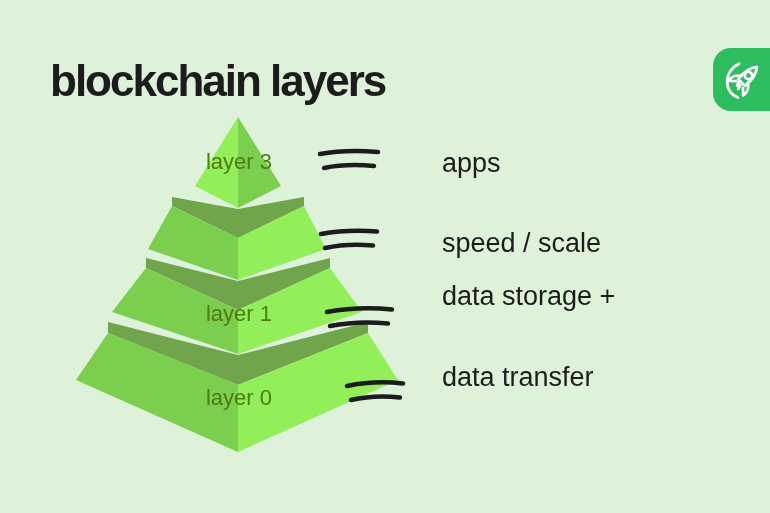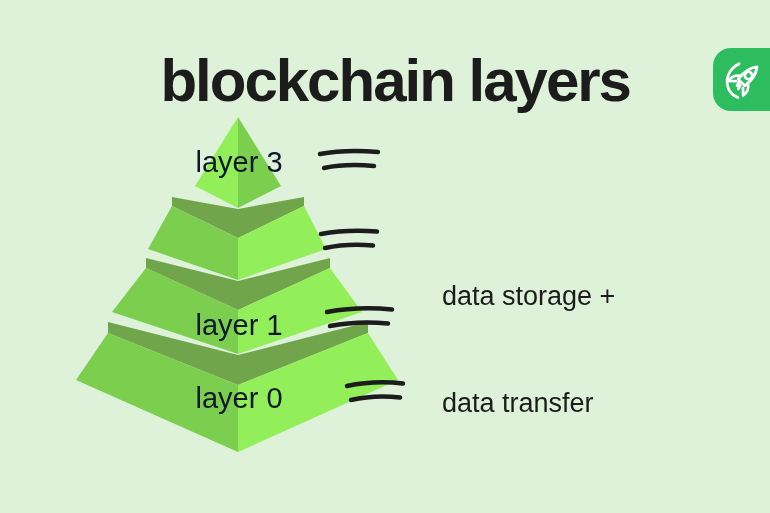--- a/index.html
+++ b/index.html
@@ -6,26 +6,26 @@
   .canvas{
     position:relative;
     width:770px;height:513px;
     overflow:hidden;
     background:#def2da;
     font-family:"Liberation Sans", sans-serif;
   }
   .art{position:absolute;left:0;top:0;width:770px;height:513px;display:block;}
   .title{
     position:absolute;left:50px;top:48px;width:580px;
-    font-size:60px;font-weight:bold;letter-spacing:-2px;
-    color:#1c1c1c;line-height:66px;white-space:nowrap;text-align:right;
+    font-size:44px;font-weight:bold;letter-spacing:-2px;
+    color:#1c1c1c;line-height:66px;white-space:nowrap;
   }
   .layer-label{
     position:absolute;left:154px;width:170px;height:32px;
-    text-align:center;font-size:29px;line-height:32px;color:#0f172a;
+    text-align:center;font-size:22px;line-height:32px;color:#4d7c0f;
     white-space:nowrap;
   }
   .desc{
     position:absolute;left:442px;
     font-size:27px;line-height:36px;color:#1c1c1c;white-space:nowrap;
   }
   .logo{
     position:absolute;left:713px;top:48px;width:74px;height:63px;display:block;
   }
 </style>
@@ -76,21 +76,23 @@
         <circle cx="0" cy="-5.5" r="3.2"></circle>
         <path d="M4.2,-0.5 C8.5,2 9.8,6.5 9,10 L4.2,5.5"></path>
         <path d="M-4.2,-0.5 C-8.5,2 -9.8,6.5 -9,10 L-4.2,5.5"></path>
         <path d="M-2,4 L-0.8,7.8 L0.8,5.4 L2,9"></path>
         <path d="M-13,-7 C-16,2 -13,11 -4,15 C0,16.5 4,16 7,14.5"></path>
       </g>
     </g>
   </svg>
 
   <div class="layer-label" style="top:146px">layer 3</div>
-  <div class="layer-label" style="top:309px">layer 1</div>
+  <div class="layer-label" style="top:298px">layer 1</div>
   <div class="layer-label" style="top:382px">layer 0</div>
 
+  <div class="desc" style="top:145px">apps</div>
+  <div class="desc" style="top:225px">speed / scale</div>
   <div class="desc" style="top:278px">
     <div>data storage +</div>
   </div>
-  <div class="desc" style="top:385px">data transfer</div>
+  <div class="desc" style="top:359px">data transfer</div>
 
 </div>
 
 </body></html>

